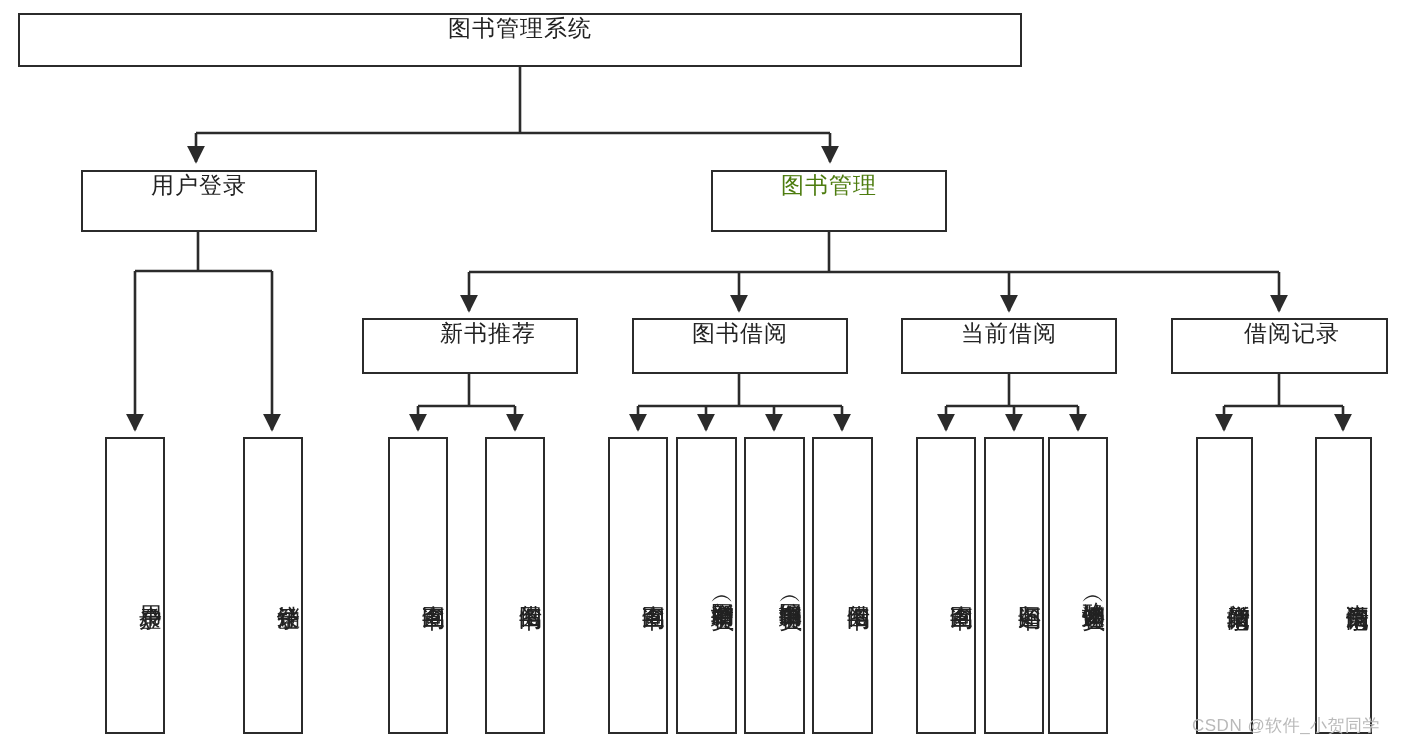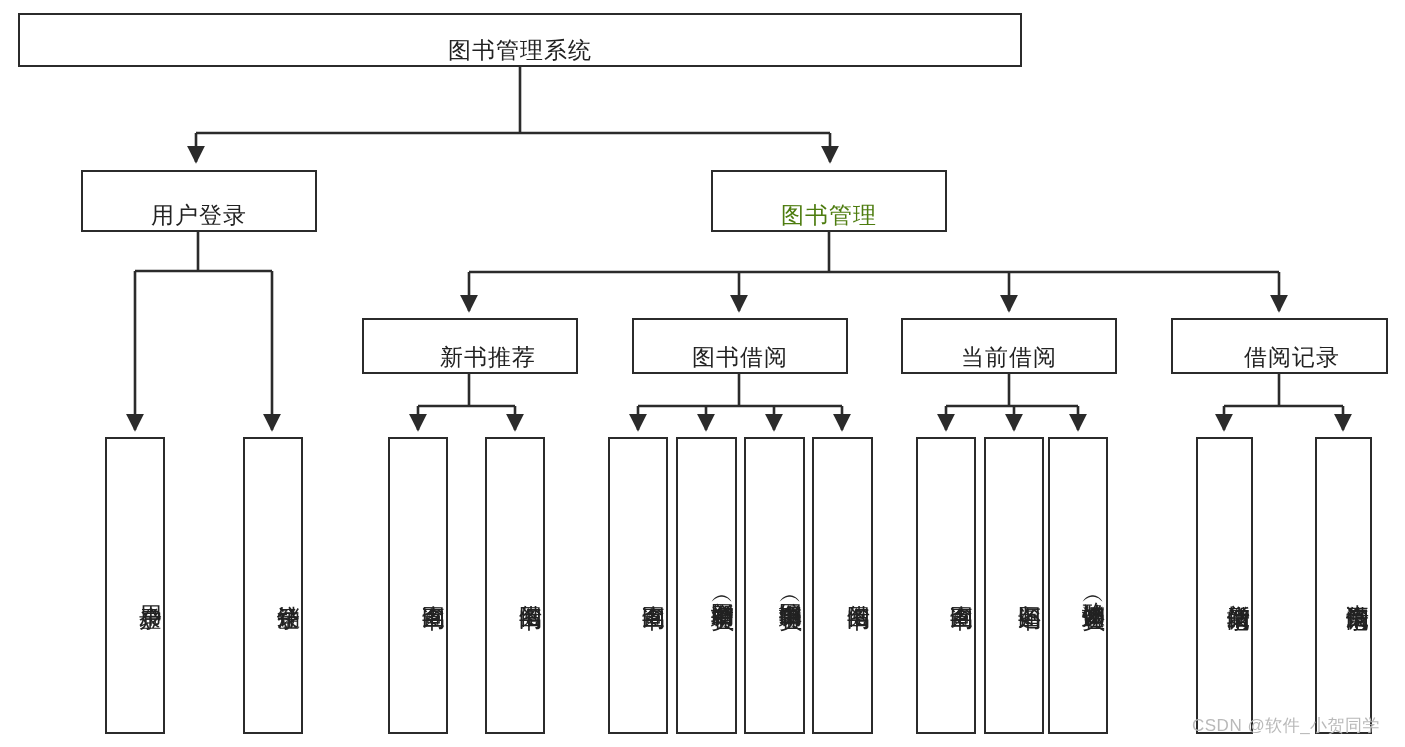--- a/index.html
+++ b/index.html
@@ -25,21 +25,21 @@
     width: 1405px;
     height: 747px;
     pointer-events: none;
   }
   .node {
     position: absolute;
     box-sizing: border-box;
     background: #ffffff;
     border: 2px solid #2b2b2b;
     display: flex;
-    align-items: flex-end;
+    align-items: flex-start;
     justify-content: center;
     color: #222222;
   }
   .node.horiz {
     font-size: 23px;
     letter-spacing: 1px;
     line-height: 1.2;
   }
   .node.root {
     font-size: 23px;

